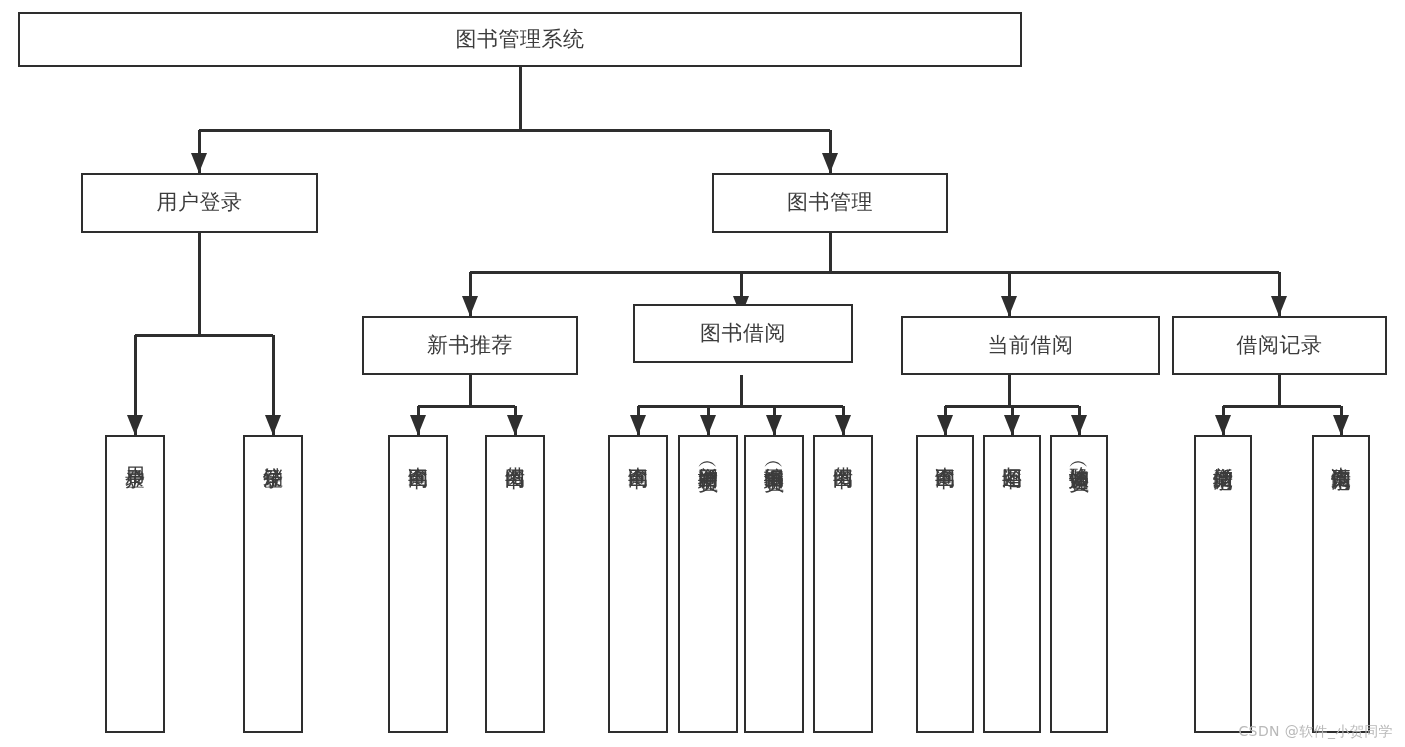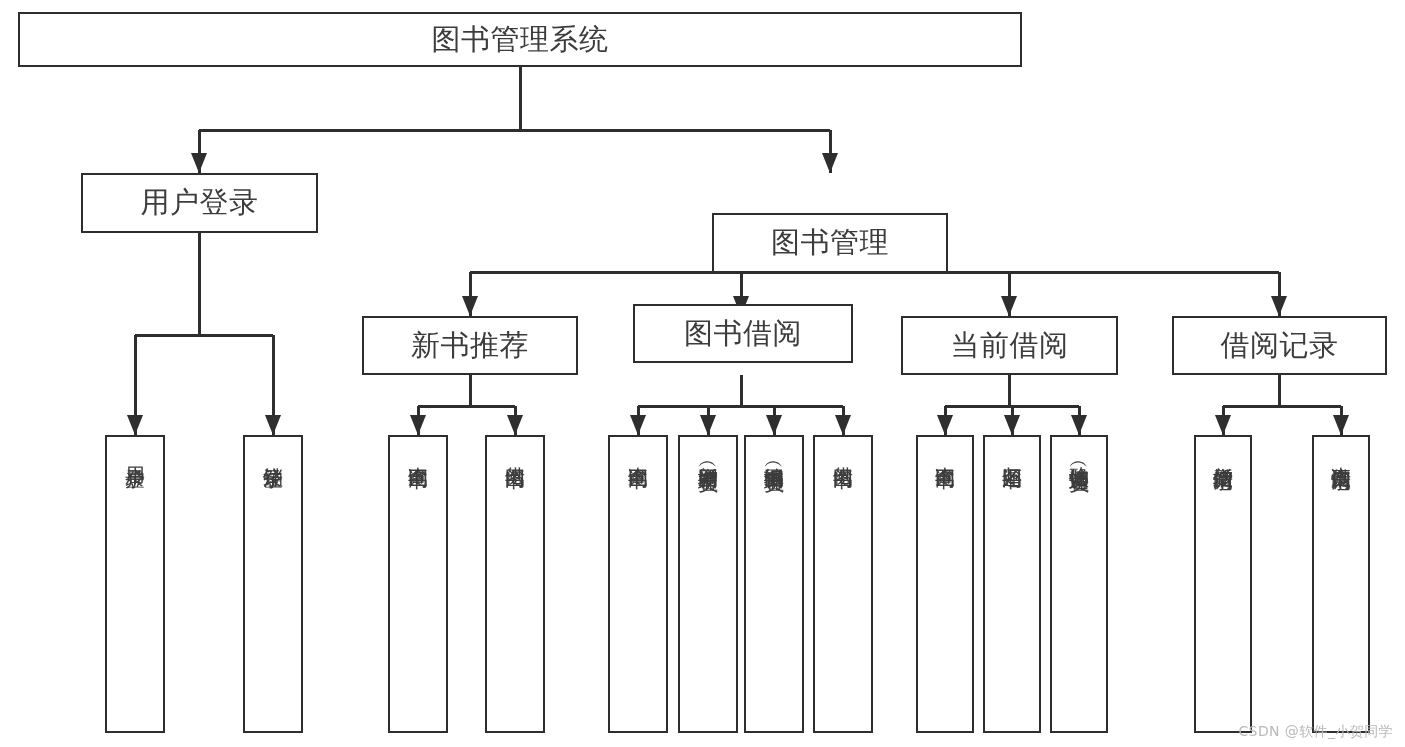--- a/index.html
+++ b/index.html
@@ -31,21 +31,21 @@
     box-sizing: border-box;
     background: #ffffff;
     border: 2px solid #2e2e2e;
     display: flex;
     align-items: center;
     justify-content: center;
     z-index: 2;
   }
   .node-label {
     color: #3c3c3c;
-    font-size: 29px;
+    font-size: 21px;
     line-height: 1.22;
     letter-spacing: 0.5px;
     text-align: center;
     white-space: nowrap;
   }
   .node.horiz .node-label {
     writing-mode: horizontal-tb;
   }
   .node.vert {
     align-items: flex-start;
@@ -131,30 +131,30 @@
     </svg>
 
   <div class="node horiz" id="node-root" style="left: 18px; top: 12px; width: 1004px; height: 55px;">
     <span class="node-label">图书管理系统</span>
   </div>
 
   <div id="node-container">
       <div class="node horiz" style="left: 81px; top: 173px; width: 237px; height: 60px;">
         <span class="node-label">用户登录</span>
       </div>
-      <div class="node horiz" style="left: 712px; top: 173px; width: 236px; height: 60px; margin-top: 40px;">
+      <div class="node horiz" style="left: 712px; top: 173px; width: 236px; height: 60px;">
         <span class="node-label">图书管理</span>
       </div>
       <div class="node horiz" style="left: 362px; top: 316px; width: 216px; height: 59px; font-family: Liberation Serif, serif;">
         <span class="node-label">新书推荐</span>
       </div>
       <div class="node horiz" style="left: 633px; top: 304px; width: 220px; height: 59px;">
         <span class="node-label">图书借阅</span>
       </div>
-      <div class="node horiz" style="left: 901px; top: 316px; width: 217px; height: 59px;">
+      <div class="node horiz" style="left: 901px; top: 316px; width: 259px; height: 59px;">
         <span class="node-label">当前借阅</span>
       </div>
       <div class="node horiz" style="left: 1172px; top: 316px; width: 215px; height: 59px;">
         <span class="node-label">借阅记录</span>
       </div>
       <div class="node vert" style="left: 105px; top: 435px; width: 60px; height: 298px;">
         <span class="node-label">用户登录</span>
       </div>
       <div class="node vert" style="left: 243px; top: 435px; width: 60px; height: 298px;">
         <span class="node-label">注销登录</span>

